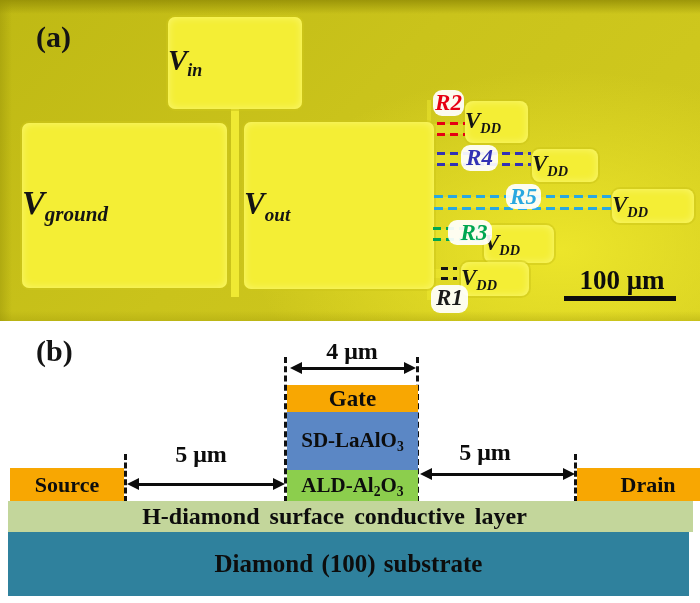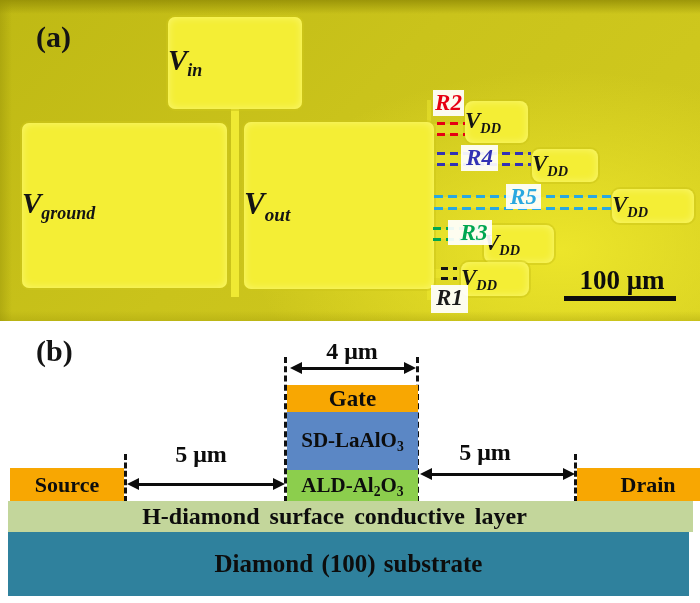--- a/index.html
+++ b/index.html
@@ -13,21 +13,21 @@
       linear-gradient(90deg, rgba(150,145,8,.45) 0px, rgba(150,145,8,0) 12px),
       linear-gradient(0deg, rgba(160,154,10,.35) 0px, rgba(160,154,10,0) 10px),
       radial-gradient(ellipse 430px 250px at 80% 78%, rgba(238,231,43,.95), rgba(238,231,43,0) 72%),
       linear-gradient(135deg,#bfb914 0%, #cac31b 45%, #d2cb1f 100%);}
   .pad{position:absolute;background:#f4ee35;border-radius:7px;
        box-shadow:inset 0 0 8px rgba(255,255,170,.55), 0 0 0 2px rgba(205,198,25,.55);
        display:flex;align-items:center;color:#141414;}
   .padlbl{font-weight:bold;font-style:italic;line-height:1;white-space:nowrap;}
   .padlbl sub{font-size:.62em;font-style:italic;line-height:1;vertical-align:-0.35em;}
   #pad-vin{left:168px;top:17px;width:134px;height:92px;font-size:29px;}
-  #pad-vground{left:22px;top:123px;width:205px;height:165px;font-size:29px;}
+  #pad-vground{left:22px;top:123px;width:205px;height:165px;font-size:34px;}
   #pad-vout{left:244px;top:122px;width:190px;height:167px;font-size:31px;}
   #stem{position:absolute;left:231px;top:107px;width:8px;height:190px;background:#efe933;}
   .vddpad{font-size:23px;border-radius:8px;}
   #pad-vdd1{left:465px;top:101px;width:63px;height:42px;}
   #pad-vdd2{left:532px;top:149px;width:66px;height:33px;}
   #pad-vdd3{left:612px;top:189px;width:82px;height:34px;}
   #pad-vdd4{left:484px;top:225px;width:70px;height:38px;}
   #pad-vdd5{left:461px;top:262px;width:68px;height:34px;}
 
   .wire{position:absolute;background:rgba(244,238,53,.42);}
@@ -44,21 +44,21 @@
   .dash.cyan{background:repeating-linear-gradient(90deg,#29a8e0 0 9px,transparent 9px 14px);}
   .dash.green{background:repeating-linear-gradient(90deg,#00a651 0 8px,transparent 8px 13px);}
   .dash.black{background:repeating-linear-gradient(90deg,#151515 0 7px,transparent 7px 12px);}
   #dash-r2a{left:437px;top:122px;width:28px;} #dash-r2b{left:437px;top:133px;width:28px;}
   #dash-r4a{left:437px;top:152px;width:94px;} #dash-r4b{left:437px;top:163px;width:94px;}
   #dash-r5a{left:434px;top:195px;width:177px;} #dash-r5b{left:434px;top:207px;width:177px;}
   #dash-r3a{left:433px;top:227px;width:51px;} #dash-r3b{left:433px;top:238px;width:51px;}
   #dash-r1a{left:441px;top:267px;width:16px;} #dash-r1b{left:441px;top:277px;width:16px;}
 
   .rlab{position:absolute;background:rgba(255,255,255,.93);font-weight:bold;font-style:italic;
-        font-size:23px;line-height:1.12;text-align:center;}
+        font-size:23px;line-height:1.12;text-align:center;border-radius:9px;}
   #lab-r2{left:433px;top:90px;width:31px;height:26px;color:#e60012;}
   #lab-r4{left:461px;top:145px;width:37px;height:26px;color:#3232b4;}
   #lab-r5{left:506px;top:184px;width:35px;height:25px;color:#29a8e0;}
   #lab-r3{left:448px;top:220px;width:36px;height:25px;color:#00a651;padding-left:8px;}
   #lab-r1{left:431px;top:285px;width:37px;height:28px;color:#1a1a1a;}
 
   #scale-text{position:absolute;left:558px;top:265px;width:128px;text-align:center;
               font-weight:bold;font-size:27px;color:#0d0d0d;}
   #scale-bar{position:absolute;left:564px;top:296px;width:112px;height:5px;background:#0d0d0d;}
   #tag-a{position:absolute;left:36px;top:20px;font-weight:bold;font-size:30px;color:#141414;}

